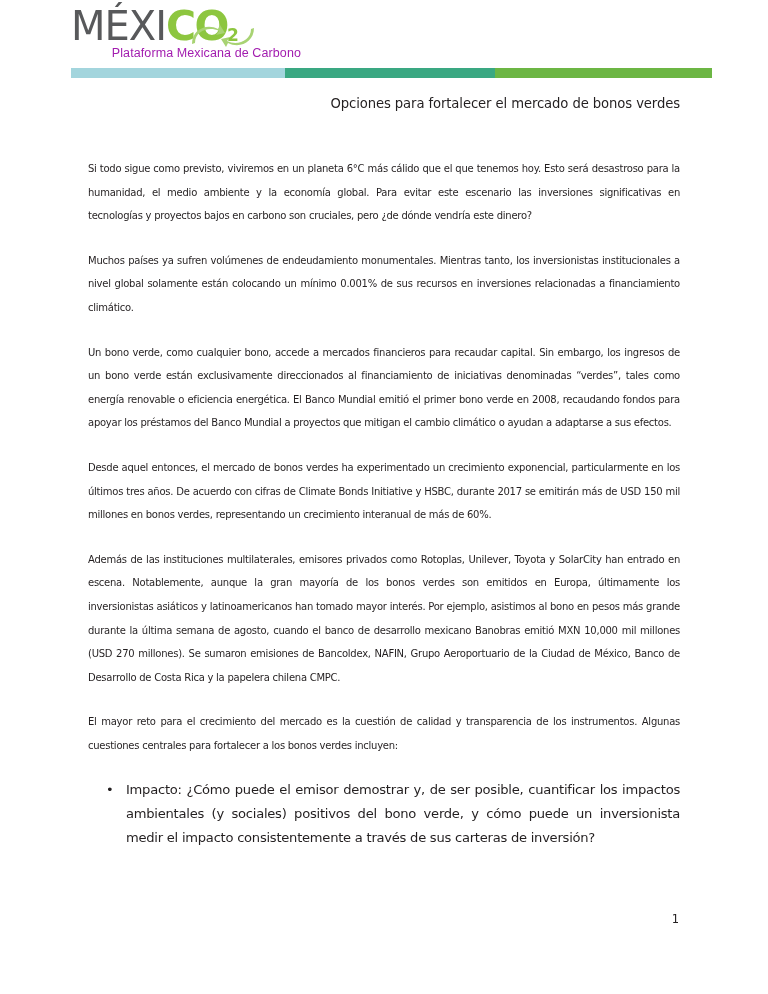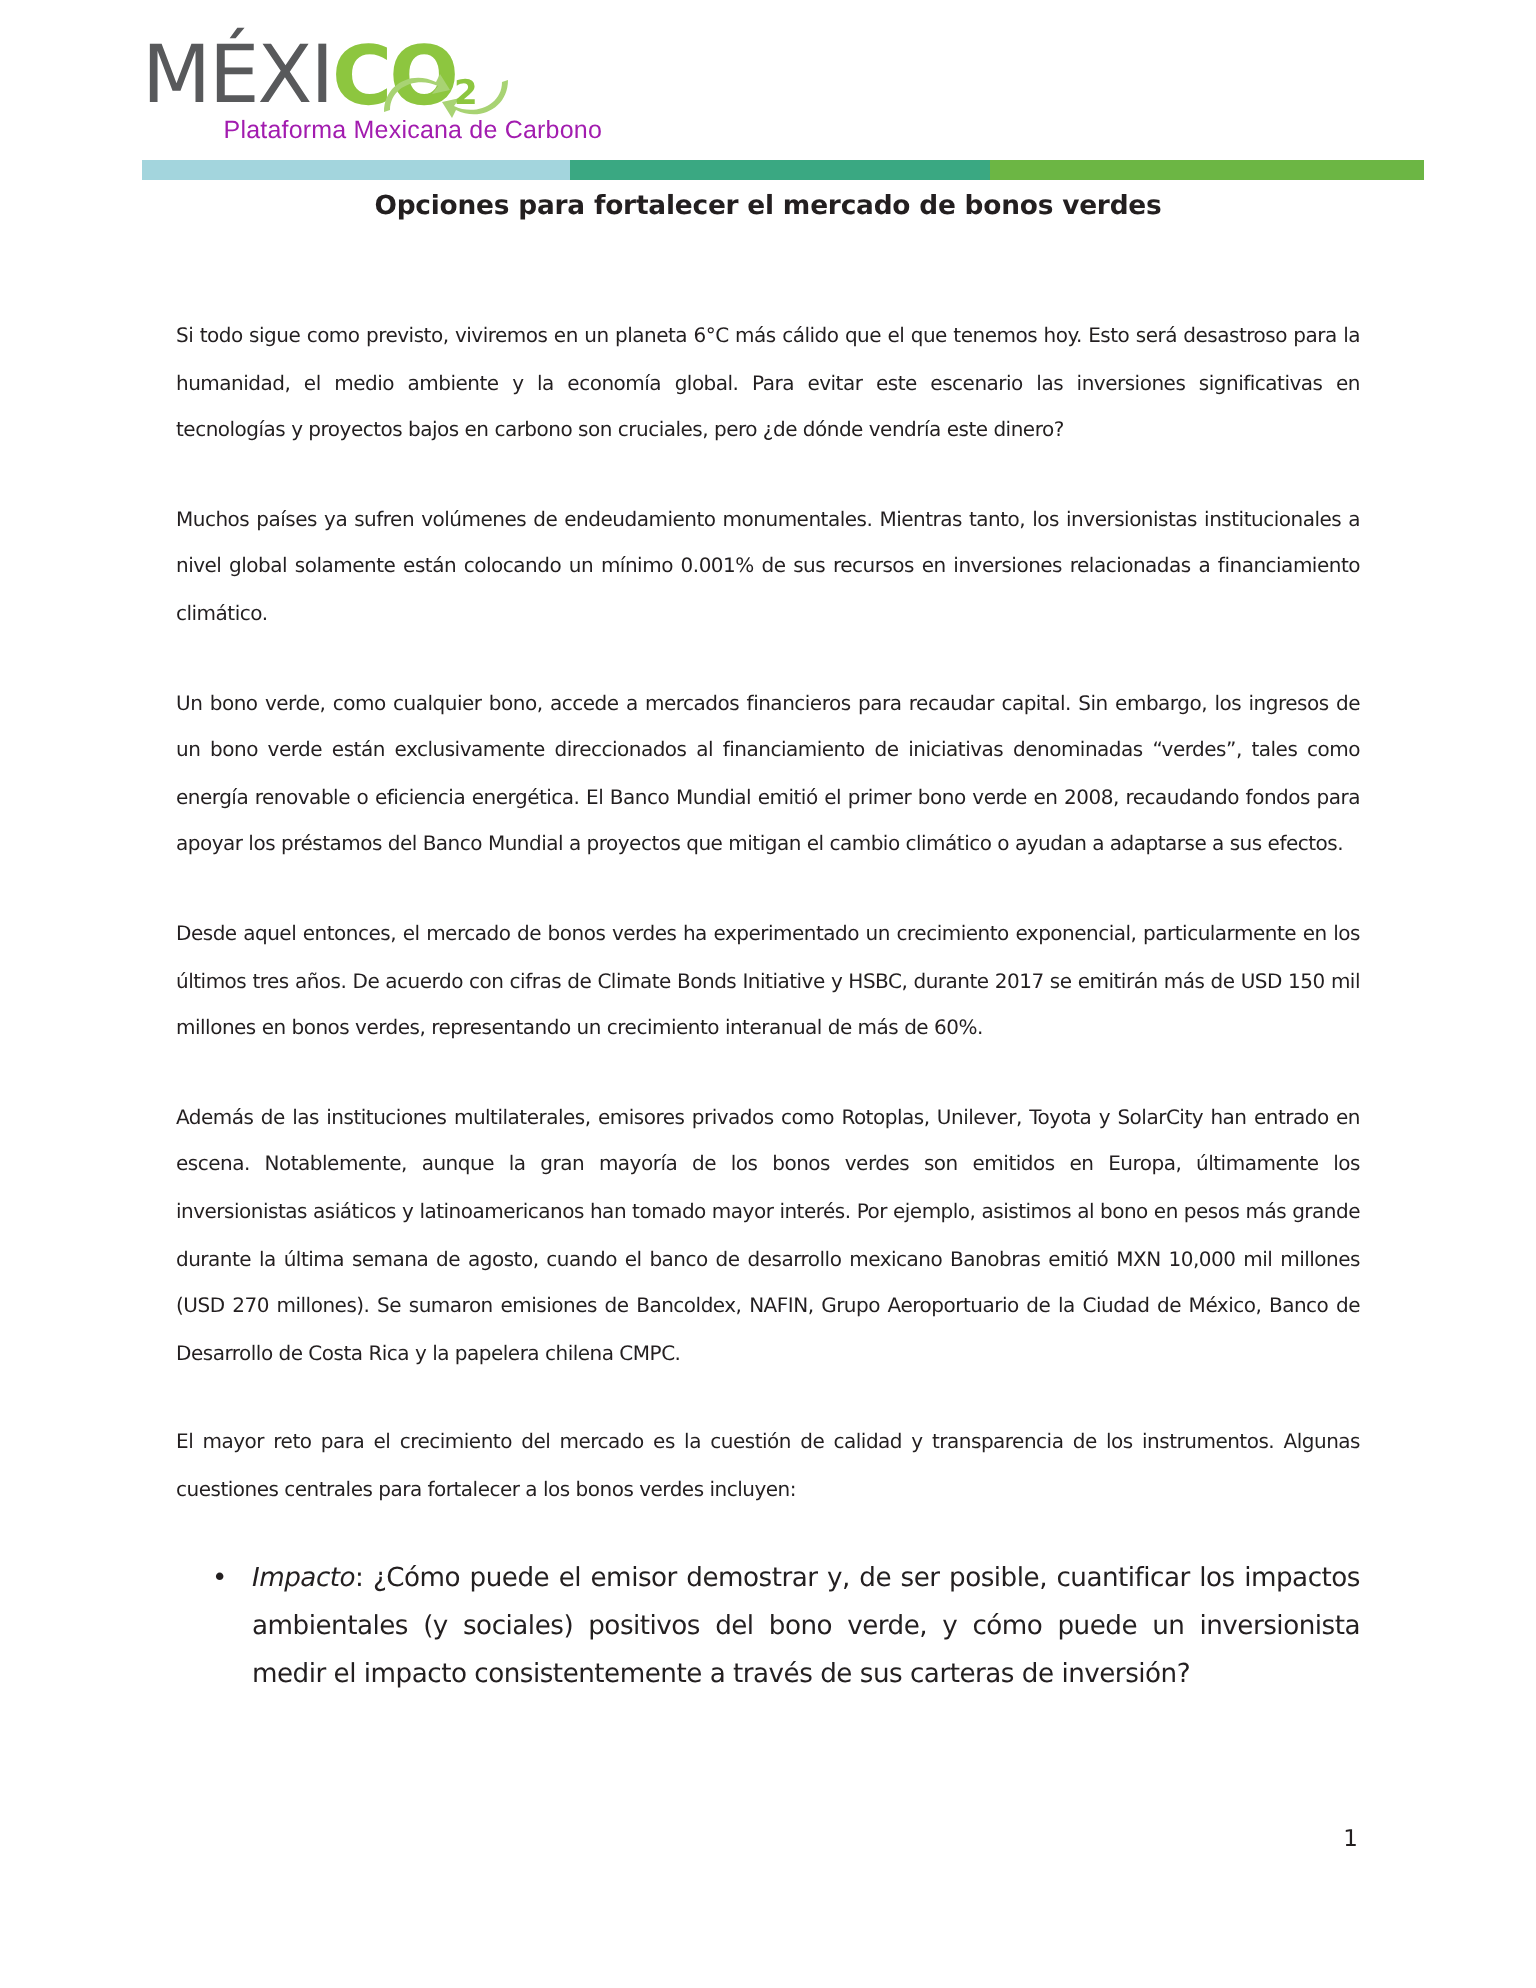--- a/index.html
+++ b/index.html
@@ -20,21 +20,21 @@
     position: relative;
     width: 768px;
     height: 994px;
     background: #ffffff;
   }
 
   
   .header {
     position: absolute;
     left: 0;
-    top: 12px;
+    top: 0;
     width: 609px;
     height: 88px;
   }
   .logo-block {
     position: absolute;
     left: 71px;
     top: 4px;
     width: 230px;
     height: 62px;
   }
@@ -107,22 +107,22 @@
   .doc {
     position: absolute;
     left: 88px;
     top: 96px;
     width: 592px;
   }
 
   .doc-title {
     font-family: "DejaVu Sans", sans-serif;
     font-size: 13.2px;
-    font-weight: 700;
-    text-align: center;
+    font-weight: 400;
+    text-align: right;
     letter-spacing: -0.1px;
     margin: 0 0 46px 0;
     color: #231f20;
   }
 
   p.body-text {
     font-family: "DejaVu Sans", sans-serif;
     font-size: 10px;
     line-height: 23.6px;
     text-align: justify;
@@ -158,21 +158,20 @@
   }
   ul.bullets li::before {
     content: "\2022";
     position: absolute;
     left: -20px;
     top: 0;
     font-size: 13px;
     color: #231f20;
   }
   .em-italic {
-    font-style: italic;
     margin-top: 42px;
   }
 
   
   .page-number {
     position: absolute;
     left: 0;
     top: 912px;
     width: 768px;
     text-align: right;

